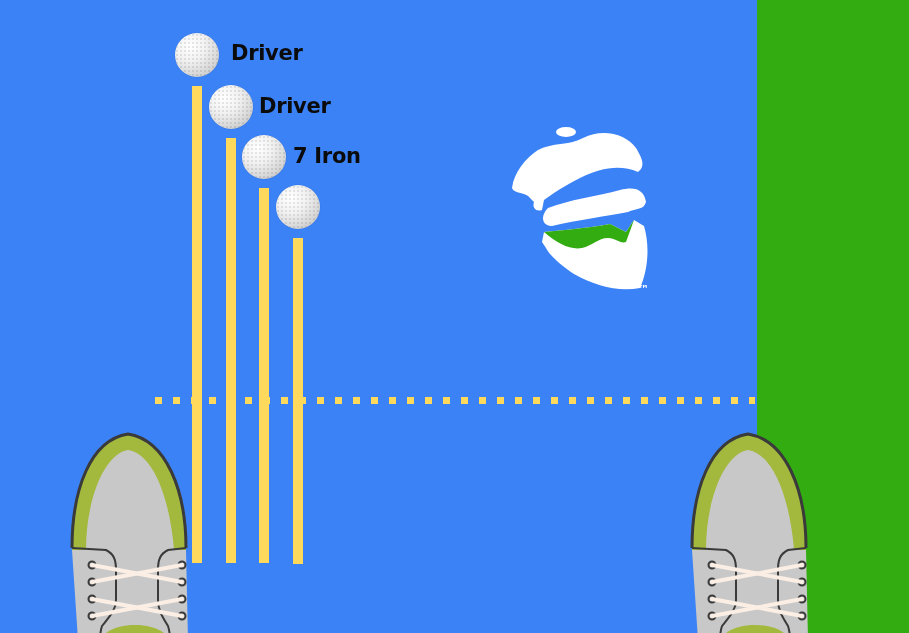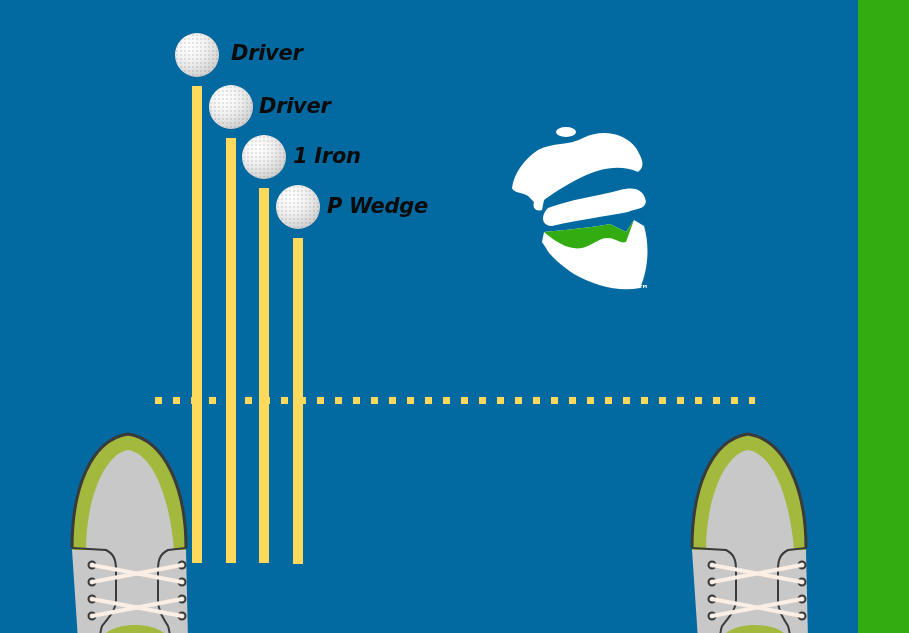--- a/index.html
+++ b/index.html
@@ -1,17 +1,17 @@
 <!DOCTYPE html>
 <html><head>
 <meta charset="utf-8">
 <style>
   html, body { margin: 0; padding: 0; }
   body { width: 909px; height: 633px; overflow: hidden; position: relative; background: #33ac12; font-family: "DejaVu Sans", sans-serif; }
-  .stage { position: absolute; left: 0; top: 0; width: 858px; height: 633px; background: #0369a1; font-style: italic; }
+  .stage { position: absolute; left: 0; top: 0; width: 757px; height: 633px; background: #3b82f6; }
   .bar { position: absolute; width: 10px; background: #ffd95c; }
   .ball { position: absolute; width: 44px; height: 44px; border-radius: 50%;
     background: radial-gradient(circle at 35% 30%, #ffffff 0%, #f2f2f2 35%, #d6d6d6 70%, #a9a9a9 100%);
     box-shadow: 0 0 0 0.5px rgba(0,0,0,0.08);
   }
   .ball::after { content: ""; position: absolute; inset: 0; border-radius: 50%;
     background-image: radial-gradient(circle, rgba(0,0,0,0.09) 1px, transparent 1.4px);
     background-size: 4px 4px; }
   .label { position: absolute; font-weight: bold; font-size: 21px; color: #0b0b0b; letter-spacing: -0.3px; white-space: nowrap; }
   .dotline { position: absolute; left: 155px; top: 397px; width: 600px; height: 7px;
@@ -33,22 +33,21 @@
   <div class="bar" style="left:259px; top:188px; height:375px;"></div>
   <div class="bar" style="left:293px; top:238px; height:326px;"></div>
 
   <div class="ball" style="left:175px; top:33px;"></div>
   <div class="ball" style="left:209px; top:85px;"></div>
   <div class="ball" style="left:242px; top:135px;"></div>
   <div class="ball" style="left:276px; top:185px;"></div>
 
   <div class="label" style="left:231px; top:41px;">Driver</div>
   <div class="label" style="left:259px; top:94px;">Driver</div>
-  <div class="label" style="left:293px; top:144px;">1 Iron</div>
-  <div class="label" style="left:327px; top:194px;">P Wedge</div>
+  <div class="label" style="left:293px; top:144px;">7 Iron</div>
 
   <svg class="logo" viewBox="0 0 150 180">
     <g fill="#ffffff">
       <ellipse cx="58" cy="12" rx="10" ry="5"></ellipse>
       <path d="M30 30 C45 22 60 26 75 18 C95 8 118 14 128 28 C134 38 138 46 130 52 C112 44 92 48 72 58 C56 66 44 74 36 80 L34 90 C28 92 24 88 26 82 L22 78 C18 72 6 74 4 68 C6 52 18 38 30 30 Z"></path>
       <path d="M40 88 C60 80 90 76 112 70 C128 66 136 70 138 82 C136 90 128 88 120 92 C100 96 70 100 44 106 C34 106 32 96 40 88 Z"></path>
       <path d="M36 112 C56 110 80 108 102 104 L118 112 L126 100 L136 106 C142 126 140 150 132 168 C110 172 88 166 66 154 C54 146 42 136 38 128 L34 122 Z"></path>
     </g>
     <g fill="#33ac12">
       <path d="M36 112 C50 124 62 130 74 128 C84 126 90 118 100 118 C108 118 112 124 118 122 L126 100 L118 112 L102 104 C80 108 56 110 36 112 Z"></path>

